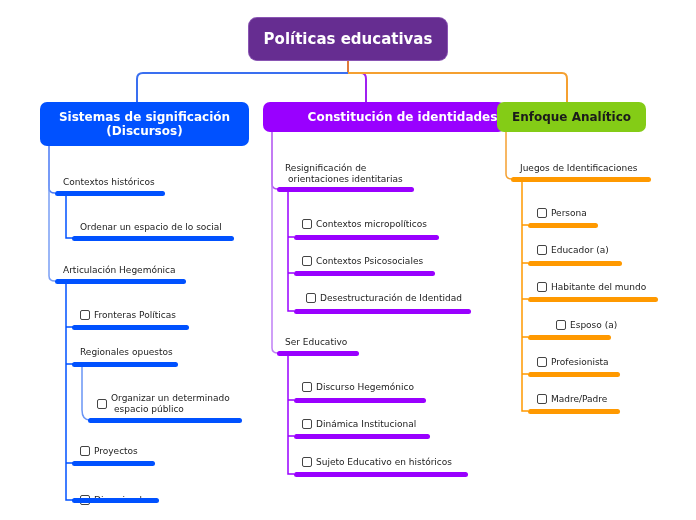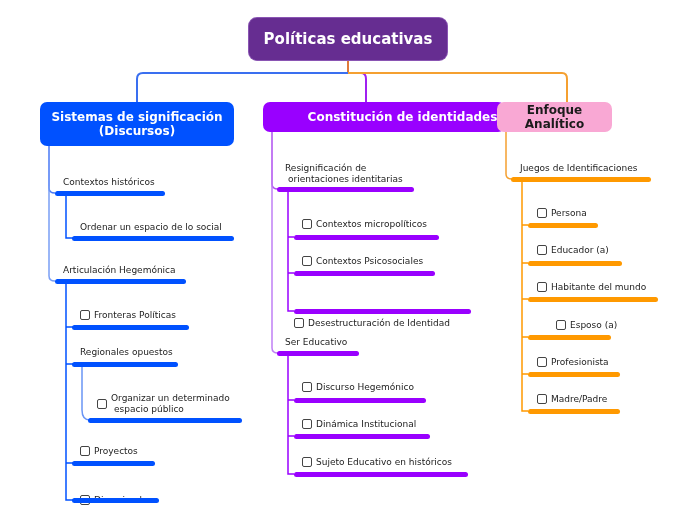--- a/index.html
+++ b/index.html
@@ -8,23 +8,23 @@
     .root {
       position: absolute; left: 249px; top: 18px; width: 198px; height: 42px;
       background: #662d91; border-radius: 8px; color: #fff; font-weight: bold;
       font-size: 15px; display: flex; align-items: center; justify-content: center;
       box-shadow: 0 0 0 1px #8a55b3;
     }
     .main {
       position: absolute; border-radius: 7px; color: #fff; font-weight: bold; font-size: 12px;
       display: flex; align-items: center; justify-content: center; text-align: center; line-height: 14px;
     }
-    .main.blue { left: 40px; top: 102px; width: 194px; height: 44px; background: #0051ff; }
+    .main.blue { left: 40px; top: 102px; width: 209px; height: 44px; background: #0051ff; }
     .main.purple { left: 263px; top: 102px; width: 205px; height: 30px; background: #9900ff; padding-left: 37px; }
-    .main.orange { left: 497px; top: 102px; width: 115px; height: 30px; background: #f9a8d4; color: #1b1b1b; }
+    .main.orange { left: 497px; top: 102px; width: 149px; height: 30px; background: #84cc16; color: #1b1b1b; }
     .node { position: absolute; font-size: 9px; color: #222; line-height: 11px; white-space: nowrap; }
     .bar { position: absolute; height: 5px; border-radius: 3px; }
     .bar.b { background: #0051ff; }
     .bar.p { background: #9900ff; }
     .bar.o { background: #ff9900; }
     .chk {
       display: inline-block; width: 10px; height: 10px; border: 1px solid #444; border-radius: 2px;
       vertical-align: -2px; margin-right: 4px; background: #fff; box-sizing: border-box;
     }
   </style>
@@ -129,21 +129,21 @@
 <div class="node" style="left:302px; top:219px;">
   <span class="chk"></span><span>Contextos micropolíticos</span>
 </div>
 <div class="bar p" style="left:294px; top:235px; width:145px;"></div>
 
 <div class="node" style="left:302px; top:256px;">
   <span class="chk"></span><span>Contextos Psicosociales</span>
 </div>
 <div class="bar p" style="left:294px; top:271px; width:141px;"></div>
 
-<div class="node" style="left:294px; top:293px;margin-top:25px;">
+<div class="node" style="left:306px; top:293px;">
   <span class="chk"></span><span>Desestructuración de Identidad</span>
 </div>
 <div class="bar p" style="left:294px; top:309px; width:177px;"></div>
 
 <div class="node" style="left:285px; top:337px;">
   <span>Ser Educativo</span>
 </div>
 <div class="bar p" style="left:277px; top:351px; width:82px;"></div>
 
 <div class="node" style="left:302px; top:382px;">

